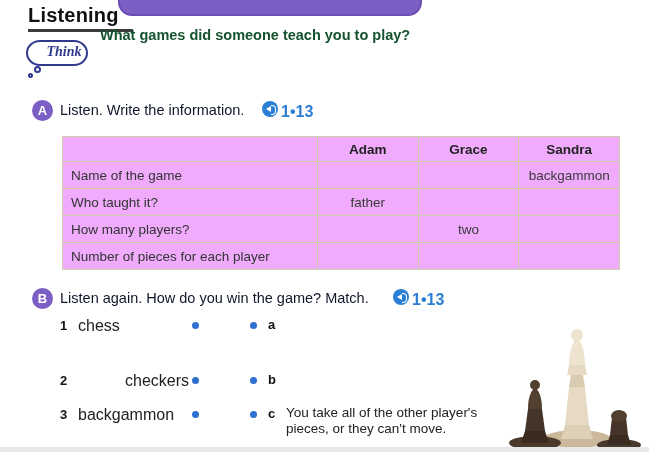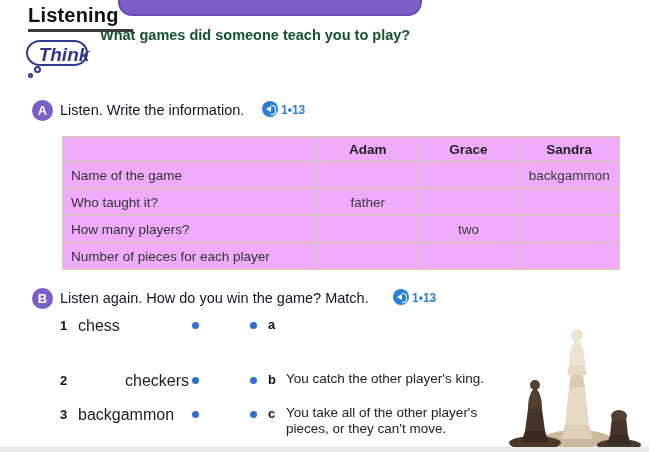--- a/index.html
+++ b/index.html
@@ -65,24 +65,25 @@
     border-radius: 14px/13px;
     background: #ffffff;
     box-sizing: border-box;
   }
   .think-bubble .txt {
     position: absolute;
     left: 0;
     top: 4px;
     width: 76px;
     text-align: center;
-    font-size: 19px;
+    font-size: 14px;
     font-weight: bold;
     font-style: italic;
     color: #2f3a8f;
+    font-family: Liberation Serif, serif;
   }
   .think-bubble .d1 {
     position: absolute;
     left: 8px; top: 26px;
     width: 7px; height: 7px;
     border: 2px solid #2f3a8f;
     border-radius: 50%;
     box-sizing: border-box;
     background: #fff;
   }
@@ -155,21 +156,21 @@
     width: 4px; height: 8px;
     border-right: 1.5px solid #ffffff;
     border-top: 1.5px solid #ffffff;
     border-bottom: 1.5px solid #ffffff;
     border-radius: 0 4px 4px 0;
   }
   .audio .trk {
     position: absolute;
     left: 19px;
     top: 2px;
-    font-size: 12px;
+    font-size: 16px;
     font-weight: bold;
     color: #2a7fd4;
     white-space: nowrap;
   }
   .audio-a { left: 262px; top: 101px; }
   .audio-b { left: 393px; top: 289px; }
   
   .table {
     position: absolute;
     left: 62px;
@@ -333,21 +334,20 @@
 
   <div class="m-num" style="left:60px; top:407px;">3</div>
   <div class="m-word" style="left:78px; top:406px;">backgammon</div>
   <div class="dot" style="left:192px; top:411px;"></div>
 
   <div class="dot" style="left:250px; top:322px;"></div>
   <div class="m-letter" style="left:268px; top:317px;">a</div>
 
   <div class="dot" style="left:250px; top:377px;"></div>
   <div class="m-letter" style="left:268px; top:372px;">b</div>
-  <div class="m-def" style="left:286px; top:371px;">You catch the other player's king.</div>
 
   <div class="dot" style="left:250px; top:411px;"></div>
   <div class="m-letter" style="left:268px; top:406px;">c</div>
   <div class="m-def" style="left:286px; top:405px;">You take all of the other player's pieces, or they can't move.</div>
 
   <div class="chess">
     <svg width="150" height="135" viewBox="0 0 150 135" xmlns="http://www.w3.org/2000/svg" aria-hidden="true">
 
       <g>
         <ellipse cx="82" cy="122" rx="34" ry="9" fill="#cbb89a"></ellipse>

